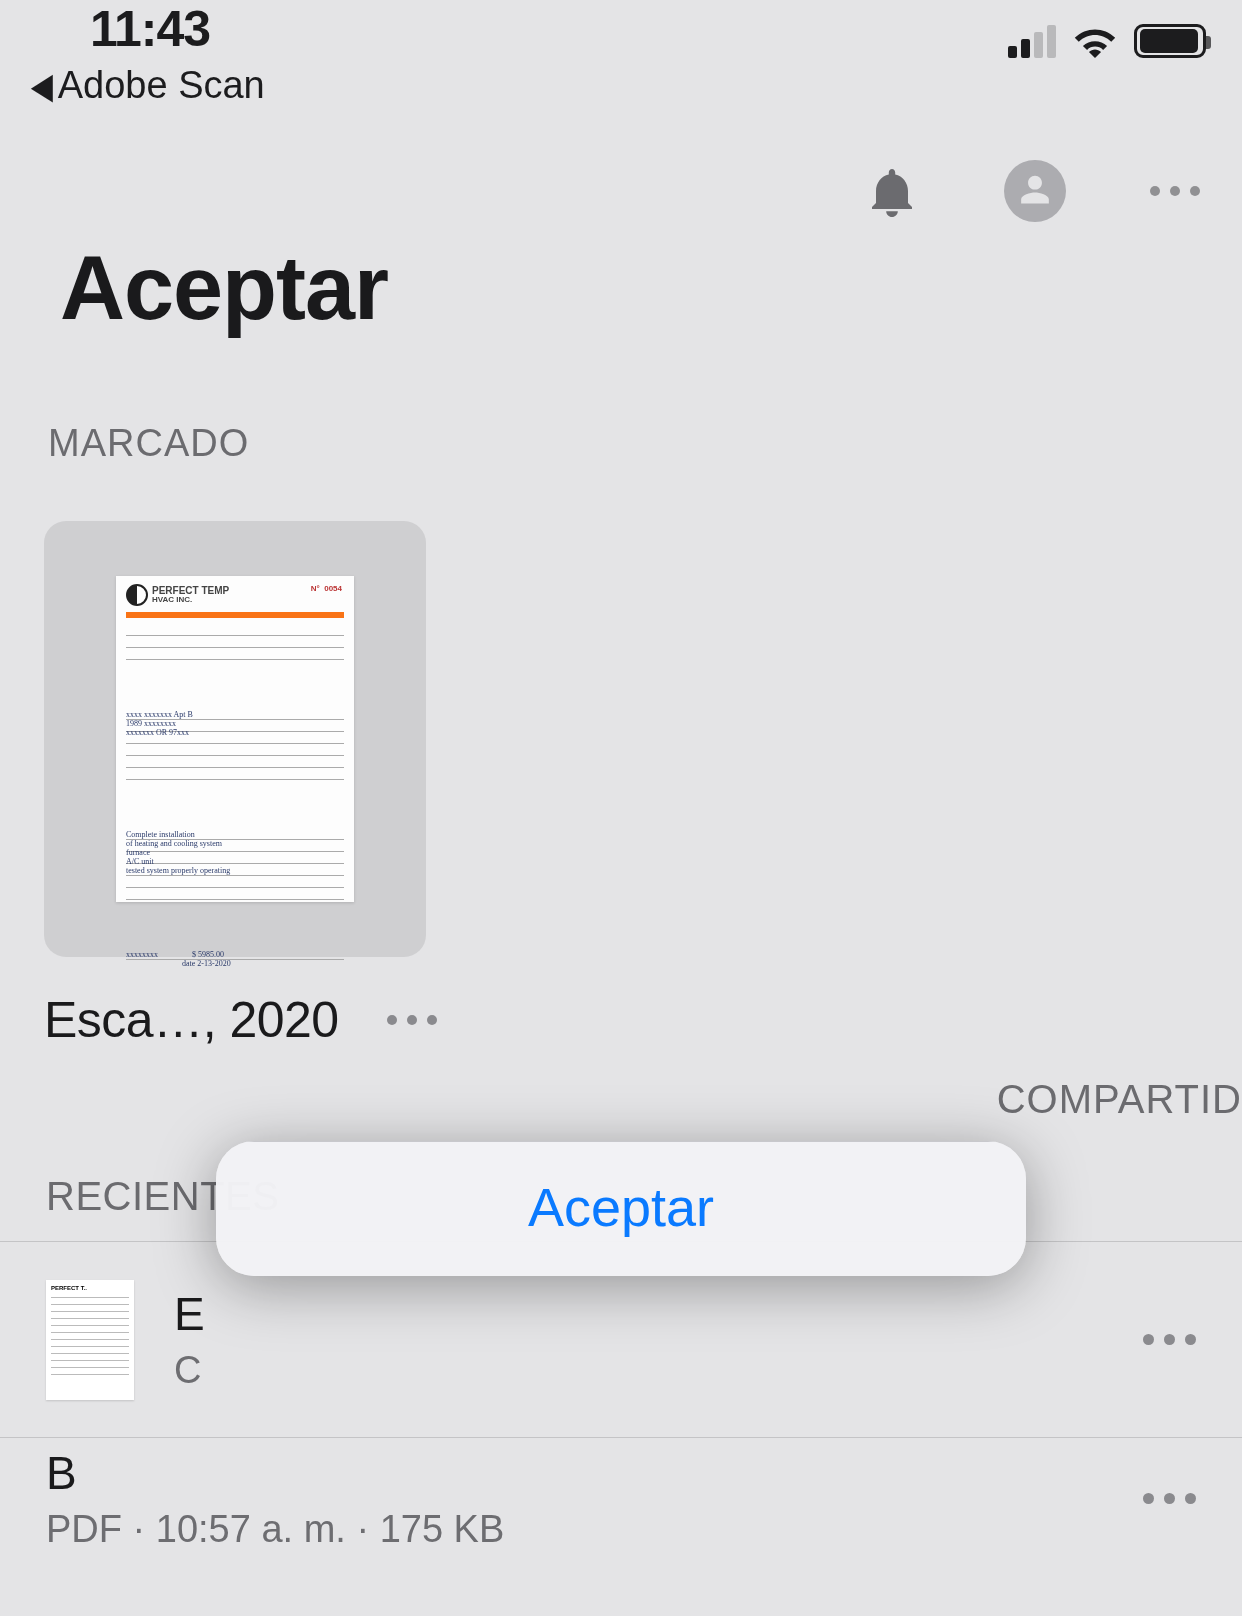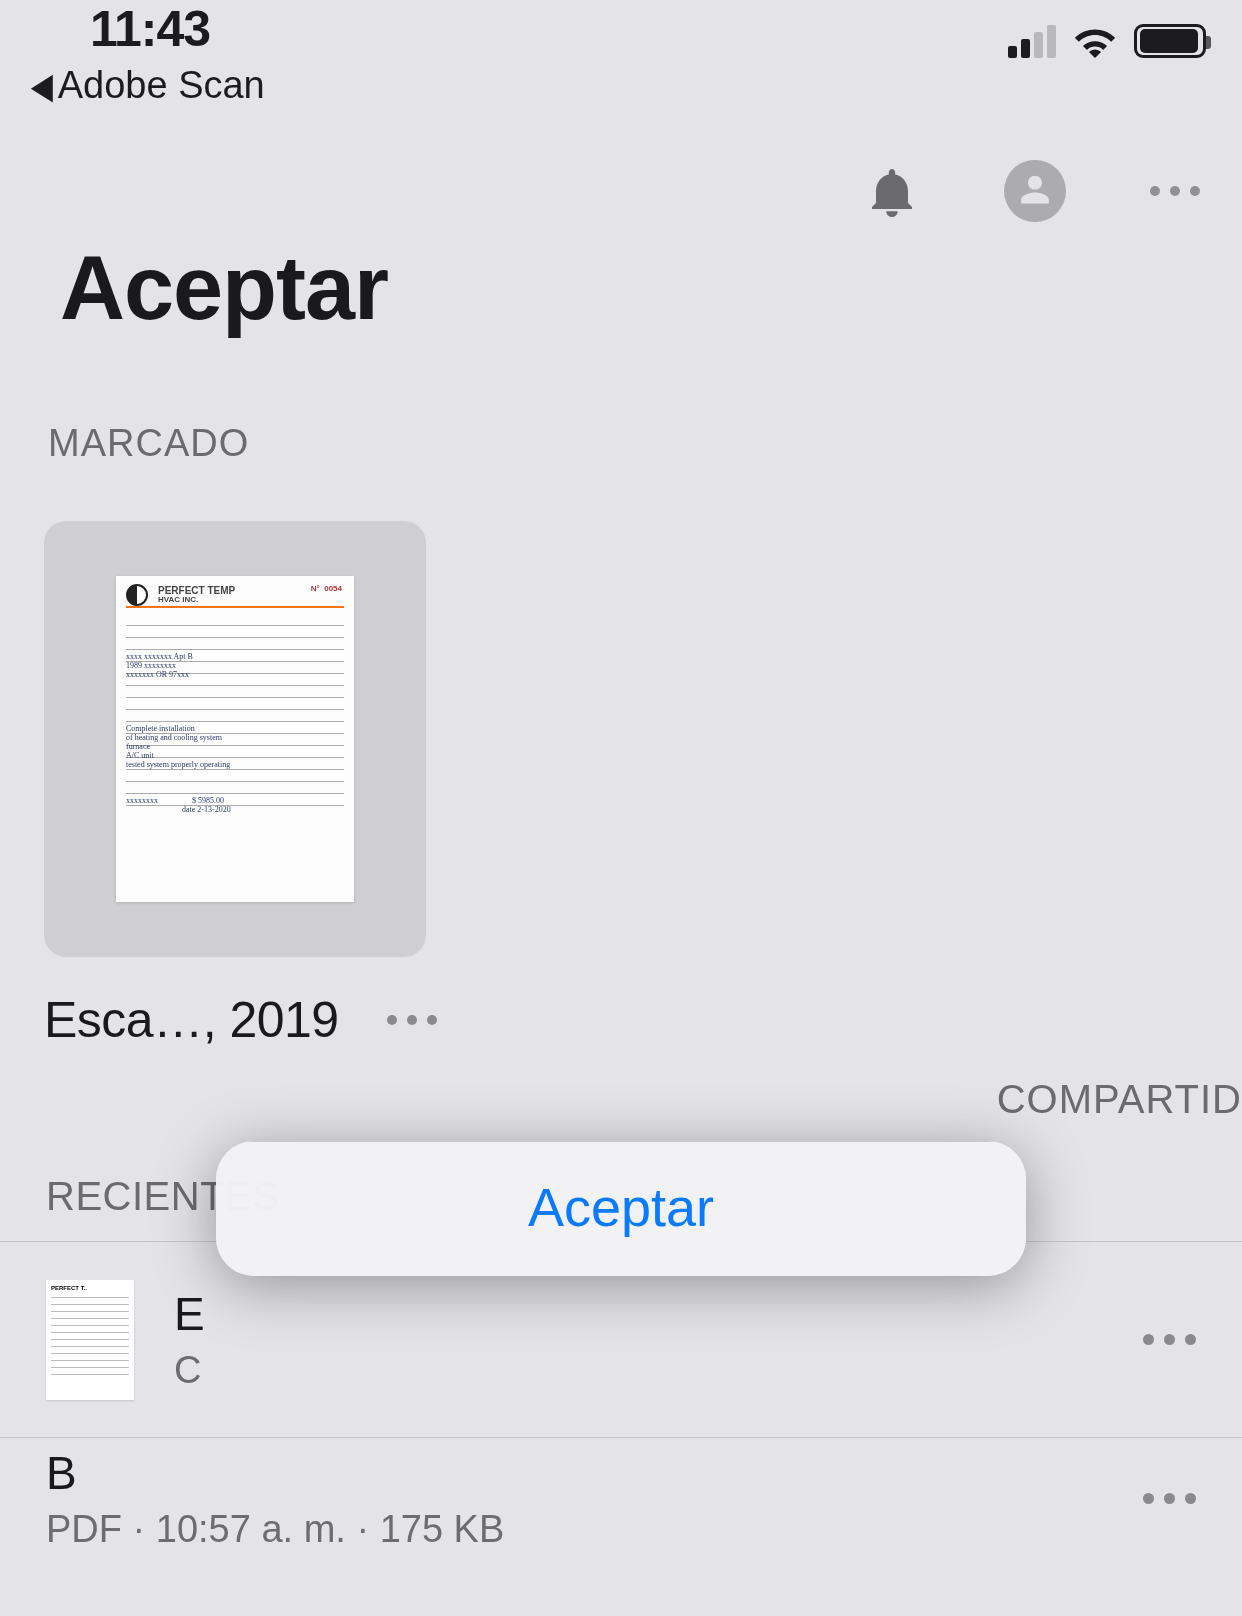--- a/index.html
+++ b/index.html
@@ -32,27 +32,27 @@
   .ellipsis-dots { display:flex; gap:10px;}
   .ellipsis-dots span { width:10px; height:10px; border-radius:50%; background:#909093;}
 
   .page-title { font-size: 90px; font-weight: 700; letter-spacing: -1px; color: #1a1a1c; padding: 130px 0 0 60px;}
 
   .section-label { font-size: 38px; color: #6b6b6f; letter-spacing: 1px; padding: 82px 0 0 48px; font-weight:400;}
 
   
   .card { margin: 56px 0 0 44px; width: 382px; height: 436px; background:#cfcfd1; border-radius:22px; display:flex; align-items:center; justify-content:center;}
   .doc-thumb { width: 238px; height: 326px; background:#fdfdfd; box-shadow: 0 1px 3px rgba(0,0,0,.15); padding:8px 10px; font-size:9px; color:#444; position:relative;}
-  .doc-thumb .logo-row { display:flex; align-items:center; gap:10px; border-bottom:2px solid #f97316; }
+  .doc-thumb .logo-row { display:flex; align-items:center; gap:4px; border-bottom:6px solid #f97316; padding-bottom:6px;}
   .doc-thumb .logo-circ { width:22px; height:22px; border-radius:50%; background: linear-gradient(90deg,#222 50%, #fff 50%); border:2px solid #222;}
   .doc-thumb .logo-text { font-weight:700; font-size:10px; line-height:1;}
   .doc-thumb .red-stamp { position:absolute; top:8px; right:12px; color:#b33; font-size:8px; font-weight:700;}
   .doc-thumb .form-lines div { border-bottom:1px solid #aaa; height:12px;}
   .doc-thumb .form-lines { margin-top:6px;}
-  .doc-thumb .cursive { font-family: cursive; font-size:8px; color:#2a3a6a; padding:2px 0;}
+  .doc-thumb .cursive { font-family: cursive; font-size:8px; color:#2a3a6a; padding:2px 0;margin-top:48px;}
 
   .card-caption-row { display:flex; align-items:center; gap:48px; padding: 34px 0 0 44px;}
   .card-caption { font-size:50px; color:#1a1a1c; letter-spacing:-.5px;}
   .caption-dots { display:flex; gap:10px;}
   .caption-dots span{ width:10px; height:10px; border-radius:50%; background:#8a8a8e;}
 
   .shared-label { font-size:40px; color:#6b6b6f; letter-spacing:1px; padding: 28px 0 0 46px; text-align: right;}
   .recent-label { font-size:40px; color:#6b6b6f; letter-spacing:.5px; padding: 52px 0 22px 46px;}
 
   
@@ -154,21 +154,21 @@
         <div></div>
         <div></div>
         <div></div>
         <div></div>
       <div class="cursive" style="text-align:left;">xxxxxxxx &nbsp;&nbsp;&nbsp;&nbsp;&nbsp;&nbsp;&nbsp;&nbsp;&nbsp;&nbsp;&nbsp;&nbsp;&nbsp;&nbsp;&nbsp;&nbsp;$ 5985.00<br>&nbsp;&nbsp;&nbsp;&nbsp;&nbsp;&nbsp;&nbsp;&nbsp;&nbsp;&nbsp;&nbsp;&nbsp;&nbsp;&nbsp;&nbsp;&nbsp;&nbsp;&nbsp;&nbsp;&nbsp;&nbsp;&nbsp;&nbsp;&nbsp;&nbsp;&nbsp;&nbsp;&nbsp;date 2-13-2020</div>
     </div>
   </div>
 </div>
 
 <div class="card-caption-row">
-  <div class="card-caption">Esca…, 2019</div>
+  <div class="card-caption">Esca…, 2020</div>
   <div class="caption-dots">
       <span></span>
       <span></span>
       <span></span>
     </div>
 </div>
 
 <div class="shared-label">COMPARTID</div>
 <div class="recent-label">RECIENTES</div>
 

